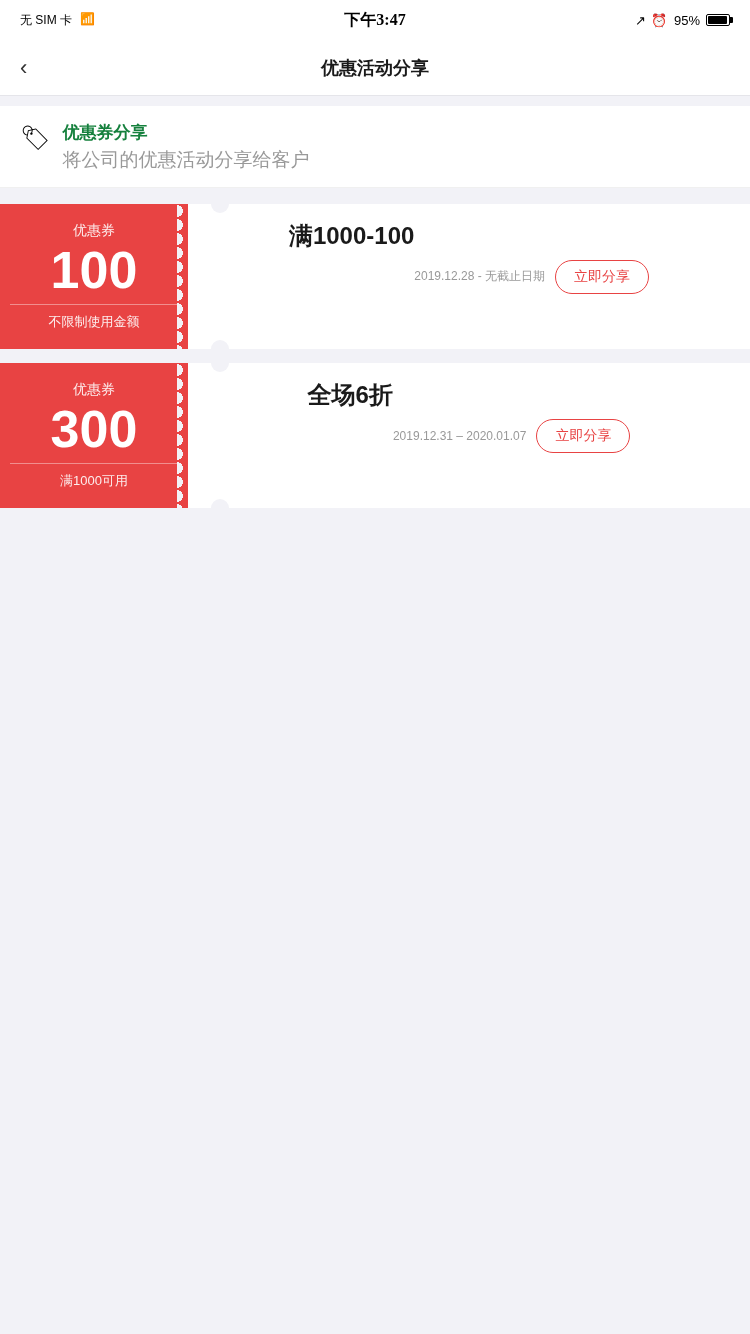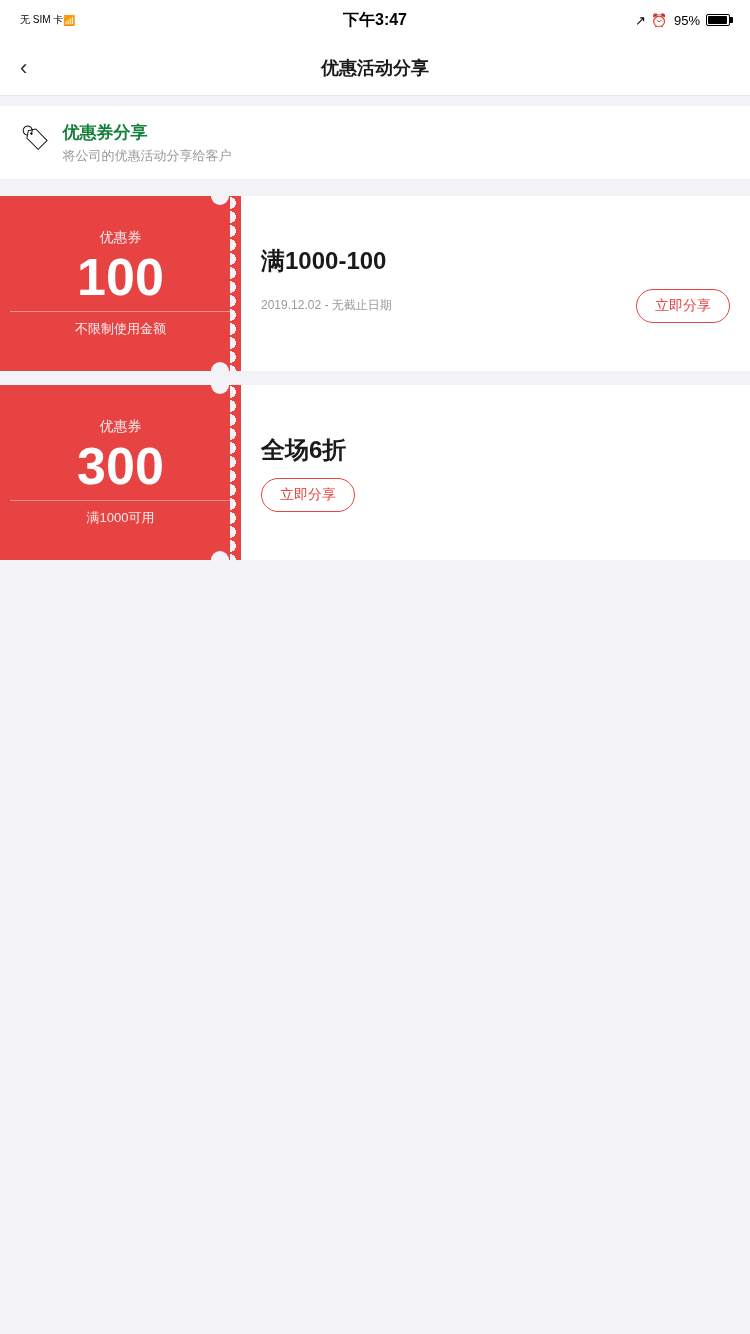--- a/index.html
+++ b/index.html
@@ -20,29 +20,31 @@
       background: #fff;
       display: flex;
       align-items: center;
       justify-content: space-between;
       padding: 0 20px;
       font-size: 14px;
       font-weight: 500;
     }
     .status-left {
       display: flex;
-      align-items: center;
-      font-size: 10px;
+      align-items: flex-start;
+      gap: 8px;
+      font-size: 12px;
     }
     .status-center {
       font-size: 16px;
       font-weight: 600;
       position: absolute;
       left: 50%;
       transform: translateX(-50%);
+      font-family: Liberation Serif, serif;
     }
     .status-right {
       display: flex;
       align-items: center;
       gap: 6px;
       font-size: 13px;
     }
     .battery-bar {
       width: 24px;
       height: 12px;
@@ -116,21 +118,21 @@
       margin-top: 2px;
     }
     .section-text {}
     .section-title {
       font-size: 17px;
       font-weight: 600;
       color: #15803d;
       line-height: 1.3;
     }
     .section-subtitle {
-      font-size: 13px;
+      font-size: 19px;
       color: #999;
       margin-top: 3px;
     }
 
     
     .coupon-list {
       padding: 16px 0;
       background: #f2f2f7;
     }
 
@@ -140,27 +142,27 @@
       background: #fff;
       display: flex;
       flex-direction: row;
       overflow: hidden;
       position: relative;
       min-height: 130px;
     }
 
     
     .coupon-left {
-      width: 241px;
+      width: 188px;
       background: #e84343;
       display: flex;
       flex-direction: column;
       align-items: center;
       justify-content: center;
-      padding: 33px 10px;
+      padding: 18px 10px;
       position: relative;
       flex-shrink: 0;
     }
 
     
     .coupon-left::after {
       content: '';
       position: absolute;
       right: -1px;
       top: 0;
@@ -207,21 +209,21 @@
       border-top: 1px solid rgba(255,255,255,0.4);
       padding-top: 8px;
       width: 100%;
       text-align: center;
     }
 
     
     .coupon-right {
       flex: 1;
       display: flex;
-      flex-direction: column;
+      flex-direction: row;
       justify-content: center;
       padding: 16px 20px;
     }
     .coupon-name {
       font-size: 24px;
       font-weight: 700;
       color: #1a1a1a;
       margin-bottom: 12px;
     }
     .coupon-bottom {
@@ -291,33 +293,34 @@
 <div class="coupon-list" id="coupon-list">
 <div class="coupon-card">
       <div class="coupon-left">
         <div class="coupon-label">优惠券</div>
         <div class="coupon-amount">100</div>
         <div class="coupon-condition">不限制使用金额</div>
       </div>
       <div class="coupon-right">
         <div class="coupon-name">满1000-100</div>
         <div class="coupon-bottom">
-          <span class="coupon-date">2019.12.02 - 无截止日期</span>
+          <span class="coupon-date">2019.12.28 - 无截止日期</span>
           <button class="share-btn">立即分享</button>
         </div>
       </div>
     </div>
     <div class="coupon-card">
       <div class="coupon-left">
         <div class="coupon-label">优惠券</div>
         <div class="coupon-amount">300</div>
         <div class="coupon-condition">满1000可用</div>
       </div>
       <div class="coupon-right">
         <div class="coupon-name">全场6折</div>
         <div class="coupon-bottom">
+          <span class="coupon-date">2019.12.31 – 2020.01.07</span>
           <button class="share-btn">立即分享</button>
         </div>
       </div>
     </div>
   </div>
 
 <div class="bottom-area"></div>
 
 </body></html>

